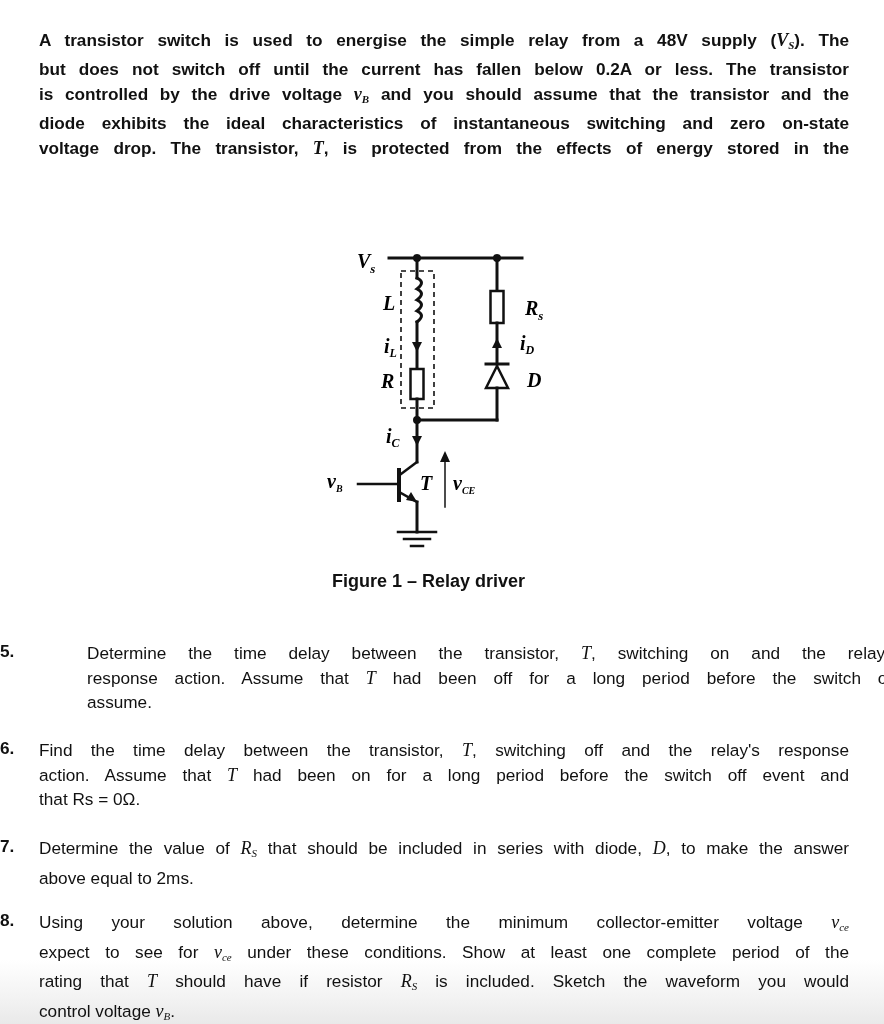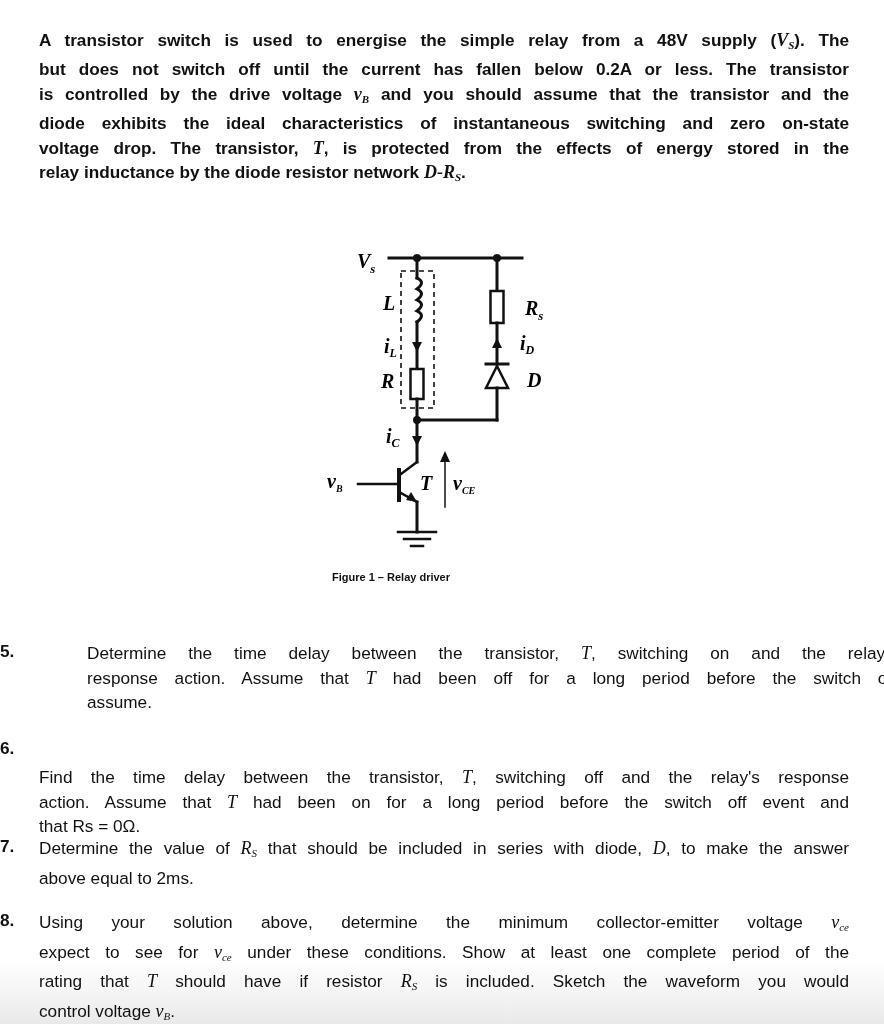--- a/index.html
+++ b/index.html
@@ -15,34 +15,33 @@
     text-align: justify; text-align-last: auto; font-weight: bold;
   }
   .para .line { display: block; text-align: justify; text-align-last: justify; white-space: nowrap; }
   .para .line.last { text-align-last: left; }
   .math { font-family: "Liberation Serif", "DejaVu Serif", serif; font-style: italic; font-size: 18px; }
   .sub { font-size: 11px; vertical-align: -3px; font-style: italic; font-family: "Liberation Serif", serif; }
   .qnum { position: absolute; left: 0; font-weight: bold; font-size: 17.2px; }
   .q { position: absolute; left: 39px; width: 810px; font-size: 17.2px; line-height: 24.5px; }
   .q .line { display: block; text-align: justify; text-align-last: justify; white-space: nowrap; }
   .q .line.last { text-align-last: left; }
-  .caption { position: absolute; left: 332px; top: 571px; font-weight: bold; font-size: 11px; }
+  .caption { position: absolute; left: 332px; top: 571px; font-weight: bold; font-size: 18px; }
   svg.circuit { position: absolute; left: 0; top: 0; }
   .clabel { font-family: "Liberation Serif", "DejaVu Serif", serif; font-style: italic; font-weight: bold; }
 </style>
 </head>
 <body>
 
 <div class="para" style="top:28px;" id="intro">
     <span class="line">A transistor switch is used to energise the simple relay from a 48V supply (<span class="math">V</span><span class="sub">S</span>). The</span>
     <span class="line">but does not switch off until the current has fallen below 0.2A or less. The transistor</span>
     <span class="line">is controlled by the drive voltage <span class="math">v</span><span class="sub">B</span> and you should assume that the transistor and the</span>
     <span class="line">diode exhibits the ideal characteristics of instantaneous switching and zero on-state</span>
     <span class="line">voltage drop. The transistor, <span class="math">T</span>, is protected from the effects of energy stored in the</span>
-    <span class="line last">relay inductance by the diode resistor network <span class="math">D-R</span><span class="sub">S</span>.</span>
   </div>
 
 <svg class="circuit" width="884" height="600" viewBox="0 0 884 600">
   <g stroke="#111" stroke-width="3" fill="none" stroke-linecap="square">
 
     <line x1="389" y1="258" x2="522" y2="258"></line>
     <circle cx="417" cy="258" r="2.5" fill="#111"></circle>
     <circle cx="497" cy="258" r="2.5" fill="#111"></circle>
 
     <line x1="417" y1="258" x2="417" y2="278"></line>
@@ -104,21 +103,21 @@
 <div class="caption">Figure 1 – Relay driver</div>
 
 <div id="questions">
     <div class="qnum" style="top: 641px;">5.</div>
     <div class="q" style="top: 641px; margin-left: 48px;">
       <span class="line">Determine the time delay between the transistor, <span class="math">T</span>, switching on and the relay's</span>
       <span class="line">response action. Assume that <span class="math">T</span> had been off for a long period before the switch on</span>
       <span class="line last">assume.</span>
     </div>
     <div class="qnum" style="top: 738px;">6.</div>
-    <div class="q" style="top: 738px; margin-top: 27px;">
+    <div class="q" style="top: 738px;">
       <span class="line">Find the time delay between the transistor, <span class="math">T</span>, switching off and the relay's response</span>
       <span class="line">action. Assume that <span class="math">T</span> had been on for a long period before the switch off event and</span>
       <span class="line last">that Rs = 0Ω.</span>
     </div>
     <div class="qnum" style="top: 836px;">7.</div>
     <div class="q" style="top: 836px;">
       <span class="line">Determine the value of <span class="math">R</span><span class="sub">S</span> that should be included in series with diode, <span class="math">D</span>, to make the answer</span>
       <span class="line last">above equal to 2ms.</span>
     </div>
     <div class="qnum" style="top: 910px;">8.</div>

